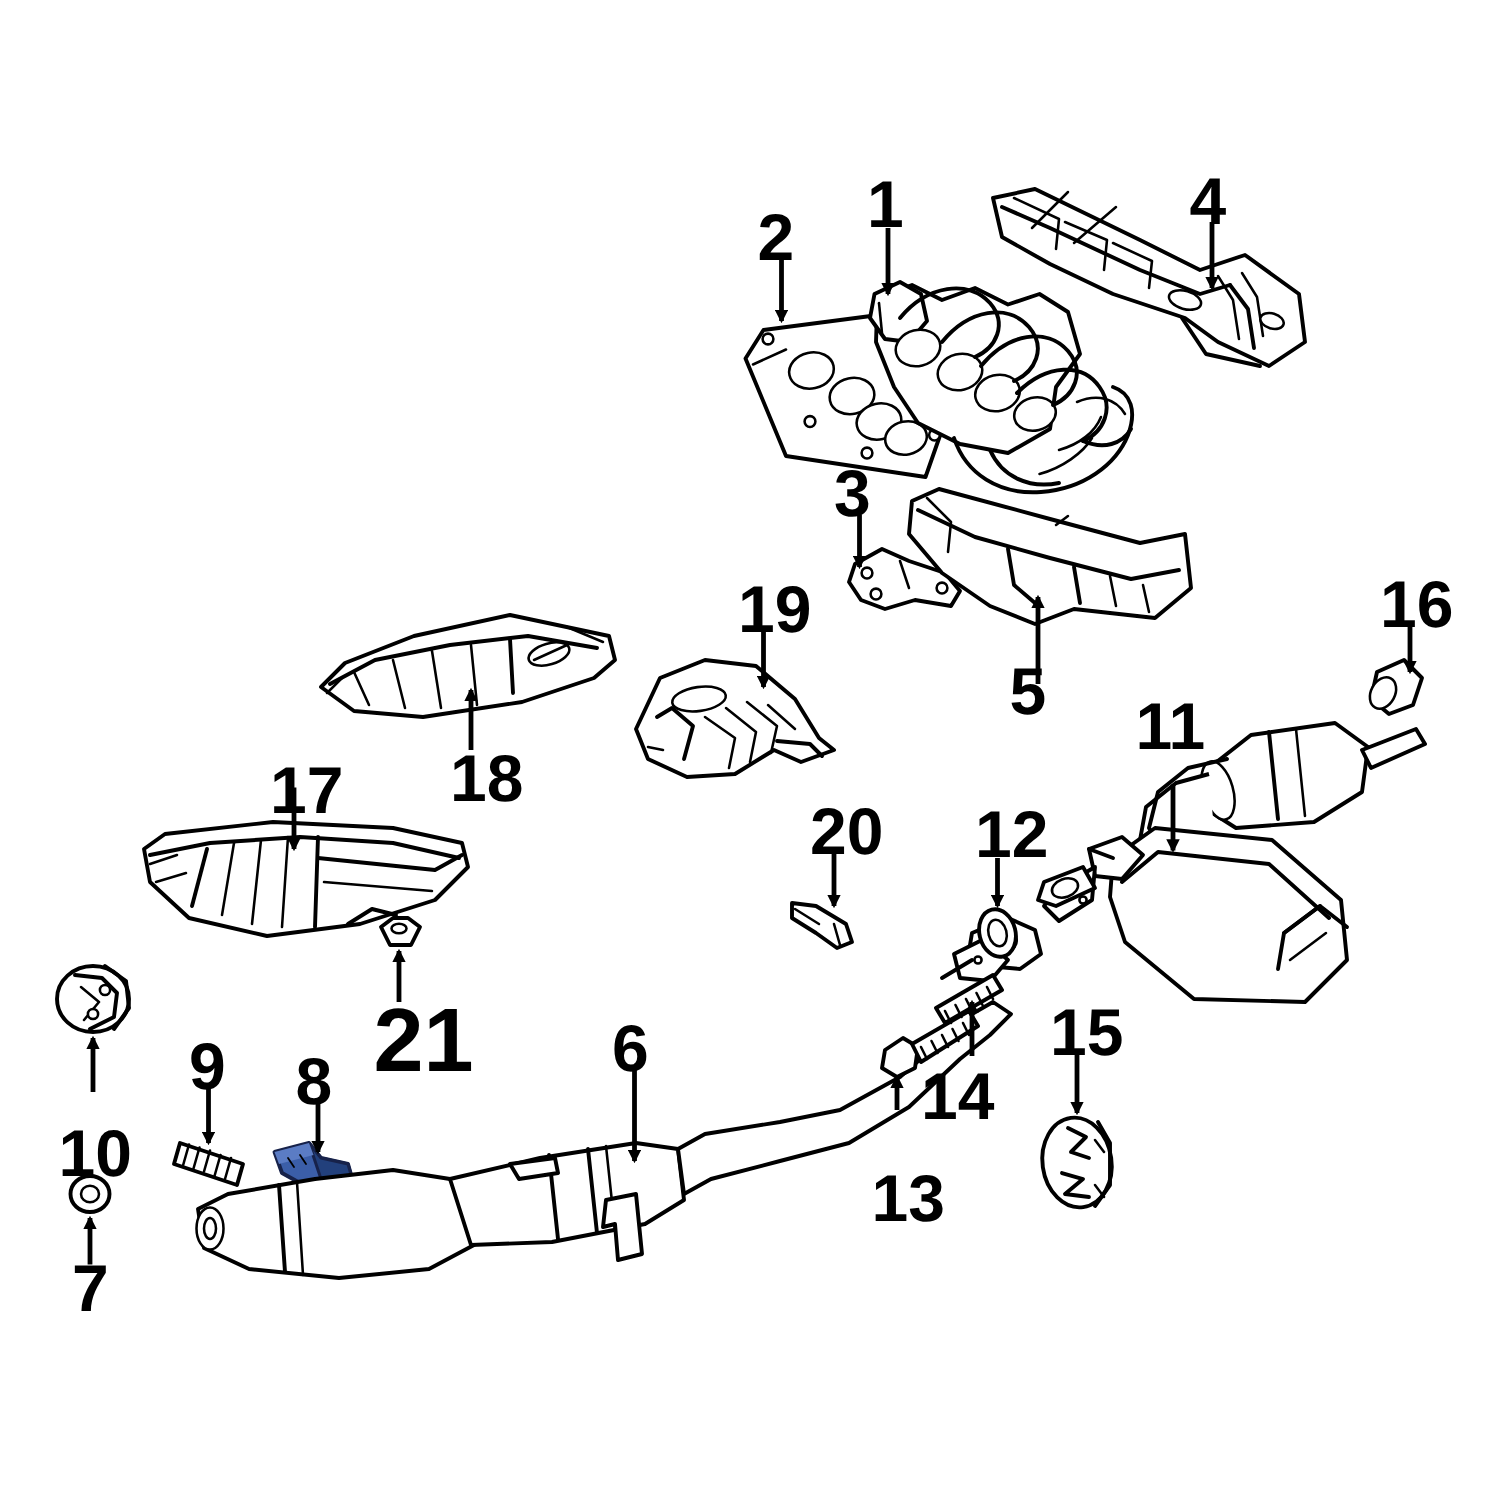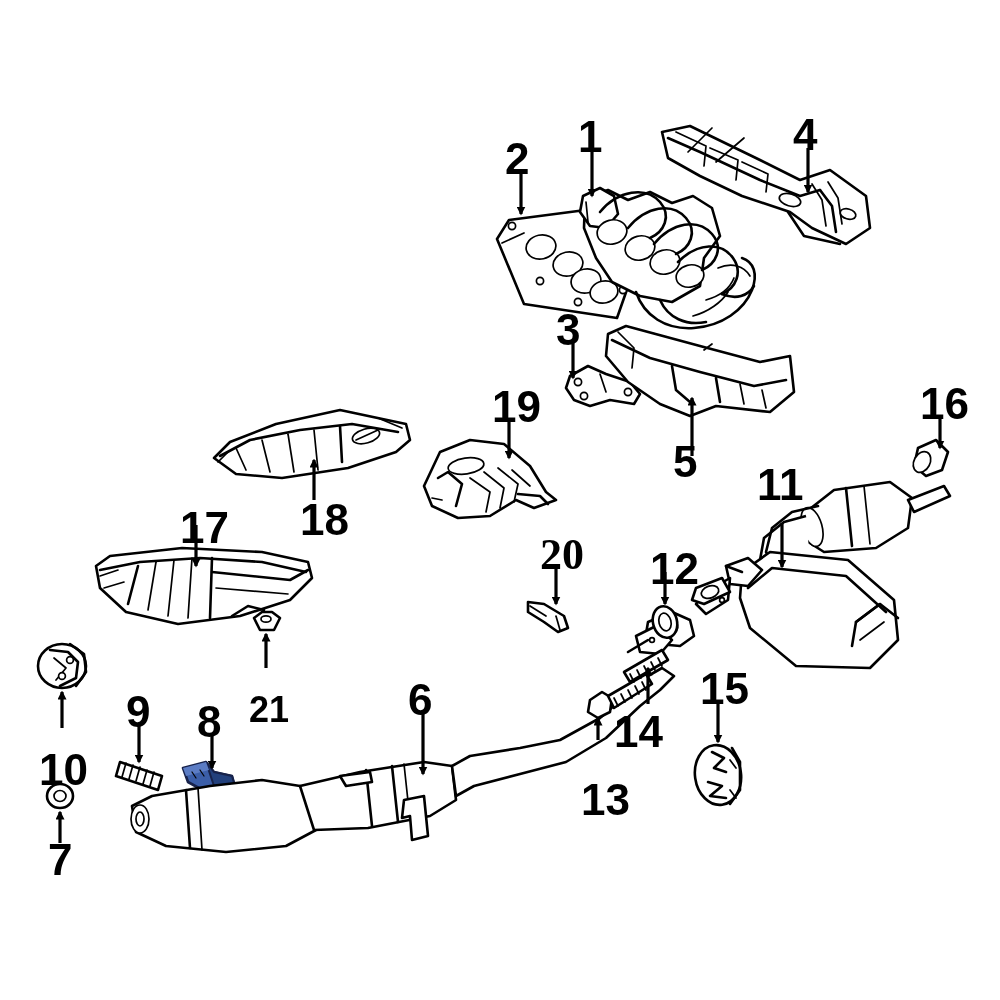--- a/index.html
+++ b/index.html
@@ -315,25 +315,25 @@
       <div class="callout-num" style="left: 505px; top: 137px; font-size: 44px;">2</div>
       <div class="callout-num" style="left: 556px; top: 308px; font-size: 44px;">3</div>
       <div class="callout-num" style="left: 793px; top: 113px; font-size: 44px;">4</div>
       <div class="callout-num" style="left: 673px; top: 440px; font-size: 44px;">5</div>
       <div class="callout-num" style="left: 408px; top: 678px; font-size: 44px;">6</div>
       <div class="callout-num" style="left: 48px; top: 838px; font-size: 44px;">7</div>
       <div class="callout-num" style="left: 197px; top: 700px; font-size: 44px;">8</div>
       <div class="callout-num" style="left: 126px; top: 690px; font-size: 44px;">9</div>
       <div class="callout-num" style="left: 39px; top: 723px; font-size: 44px; margin-top: 25px;">10</div>
       <div class="callout-num" style="left: 757px; top: 463px; font-size: 44px;">11</div>
-      <div class="callout-num" style="left: 650px; top: 535px; font-size: 44px; margin-top: 12px;">12</div>
+      <div class="callout-num" style="left: 650px; top: 535px; font-size: 44px;">12</div>
       <div class="callout-num" style="left: 581px; top: 778px; font-size: 44px;">13</div>
       <div class="callout-num" style="left: 614px; top: 710px; font-size: 44px;">14</div>
       <div class="callout-num" style="left: 700px; top: 667px; font-size: 44px;">15</div>
       <div class="callout-num" style="left: 920px; top: 382px; font-size: 44px;">16</div>
       <div class="callout-num" style="left: 180px; top: 490px; font-size: 44px; margin-top: 16px;">17</div>
       <div class="callout-num" style="left: 300px; top: 498px; font-size: 44px;">18</div>
       <div class="callout-num" style="left: 492px; top: 385px; font-size: 44px;">19</div>
-      <div class="callout-num" style="left: 540px; top: 533px; font-size: 44px; font-family: Liberation Serif, serif;">20</div>
-      <div class="callout-num" style="left: 249px; top: 664px; font-size: 36px; margin-top: 28px;">21</div>
+      <div class="callout-num" style="left: 540px; top: 533px; font-size: 44px;">20</div>
+      <div class="callout-num" style="left: 249px; top: 664px; font-size: 60px;">21</div>
     </div>
 
 </div>
 
 </body></html>

